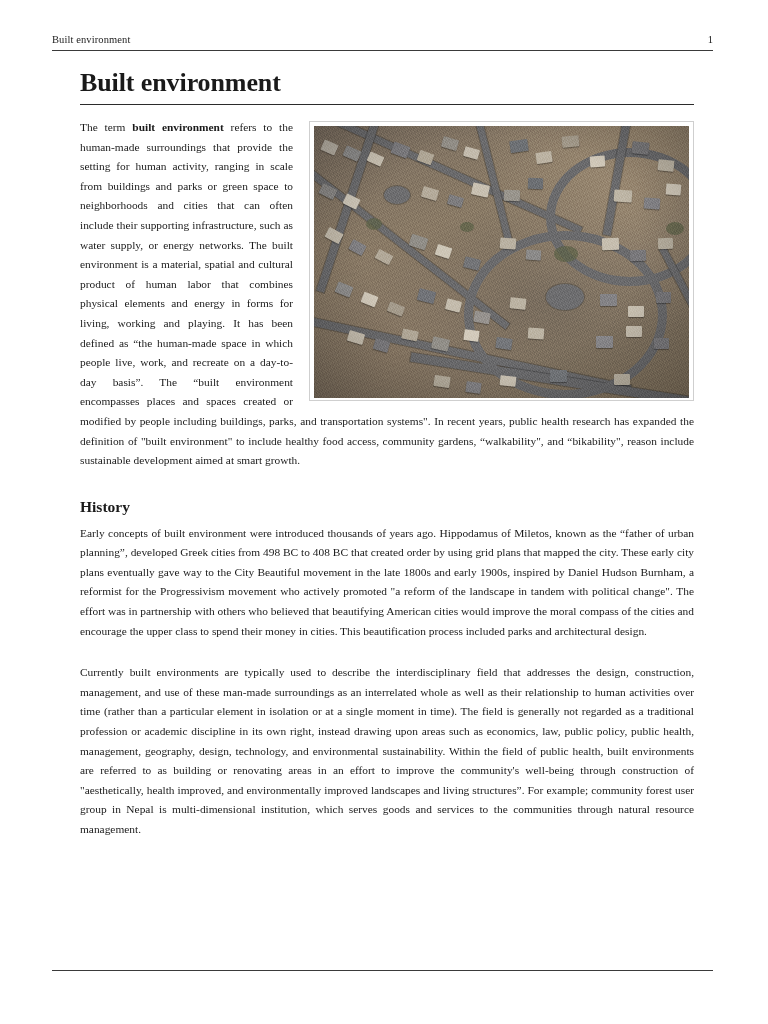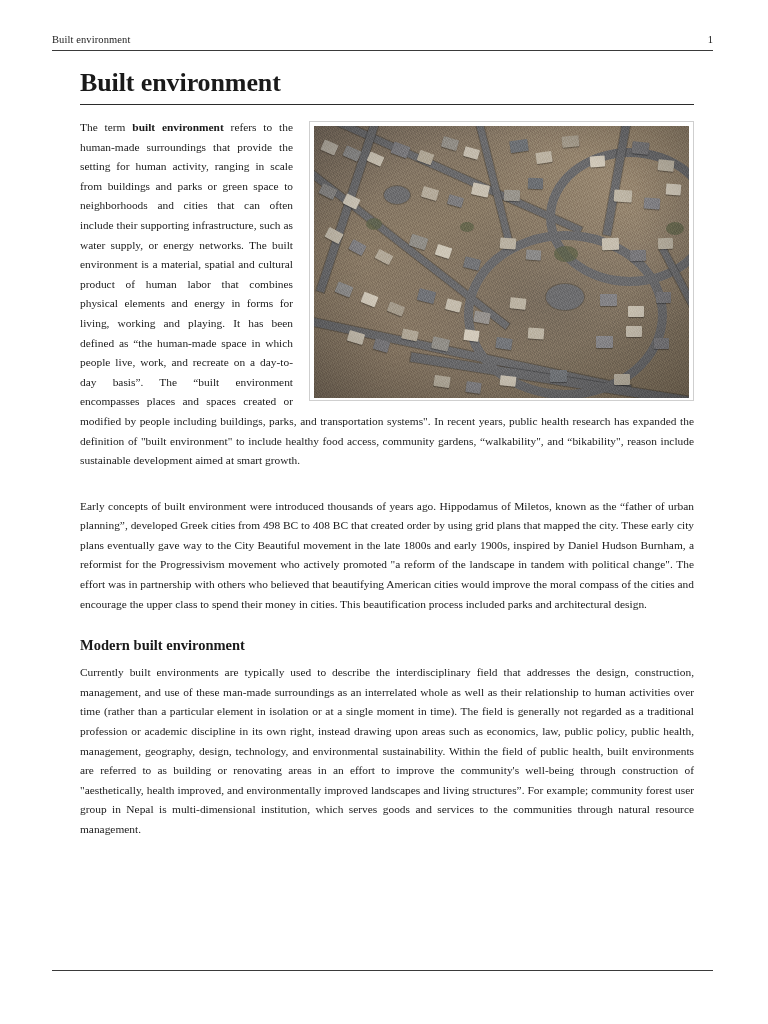--- a/index.html
+++ b/index.html
@@ -287,23 +287,23 @@
         <div class="photo-layer grain"></div>
         <div class="photo-layer vignette"></div>
       </div>
     </figure>
 
     <p class="body"><span>The term </span><b>built environment</b><span> refers to the human-made surroundings that provide the setting for human activity, ranging in scale from buildings and parks or green space to neighborhoods and cities that can often include their supporting infrastructure, such as water supply, or energy networks. The built environment is a material, spatial and cultural product of human labor that combines physical elements and energy in forms for living, working and playing. It has been defined as “the human-made space in which people live, work, and recreate on a day-to-day basis”. The “built environment encompasses places and spaces created or modified by people including buildings, parks, and transportation systems". In recent years, public health research has expanded the definition of "built environment" to include healthy food access, community gardens, “walkability", and “bikability", reason include sustainable development aimed at smart growth.</span></p>
 
     <div class="clear"></div>
     <div class="spacer-lg"></div>
 
+    <h2 class="section-head">History</h2>
     <p class="body">Early concepts of built environment were introduced thousands of years ago. Hippodamus of Miletos, known as the “father of urban planning”, developed Greek cities from 498 BC to 408 BC that created order by using grid plans that mapped the city. These early city plans eventually gave way to the City Beautiful movement in the late 1800s and early 1900s, inspired by Daniel Hudson Burnham, a reformist for the Progressivism movement who actively promoted "a reform of the landscape in tandem with political change". The effort was in partnership with others who believed that beautifying American cities would improve the moral compass of the cities and encourage the upper class to spend their money in cities. This beautification process included parks and architectural design.</p>
 
     <div class="spacer-md"></div>
 
-    <h2 class="section-head sub">Modern built environment</h2>
     <p class="body">Currently built environments are typically used to describe the interdisciplinary field that addresses the design, construction, management, and use of these man-made surroundings as an interrelated whole as well as their relationship to human activities over time (rather than a particular element in isolation or at a single moment in time). The field is generally not regarded as a traditional profession or academic discipline in its own right, instead drawing upon areas such as economics, law, public policy, public health, management, geography, design, technology, and environmental sustainability. Within the field of public health, built environments are referred to as building or renovating areas in an effort to improve the community's well-being through construction of "aesthetically, health improved, and environmentally improved landscapes and living structures”. For example; community forest user group in Nepal is multi-dimensional institution, which serves goods and services to the communities through natural resource management.</p>
 
   </div>
 
   <div class="footer-rule"></div>
 </div>
 
 </body></html>

